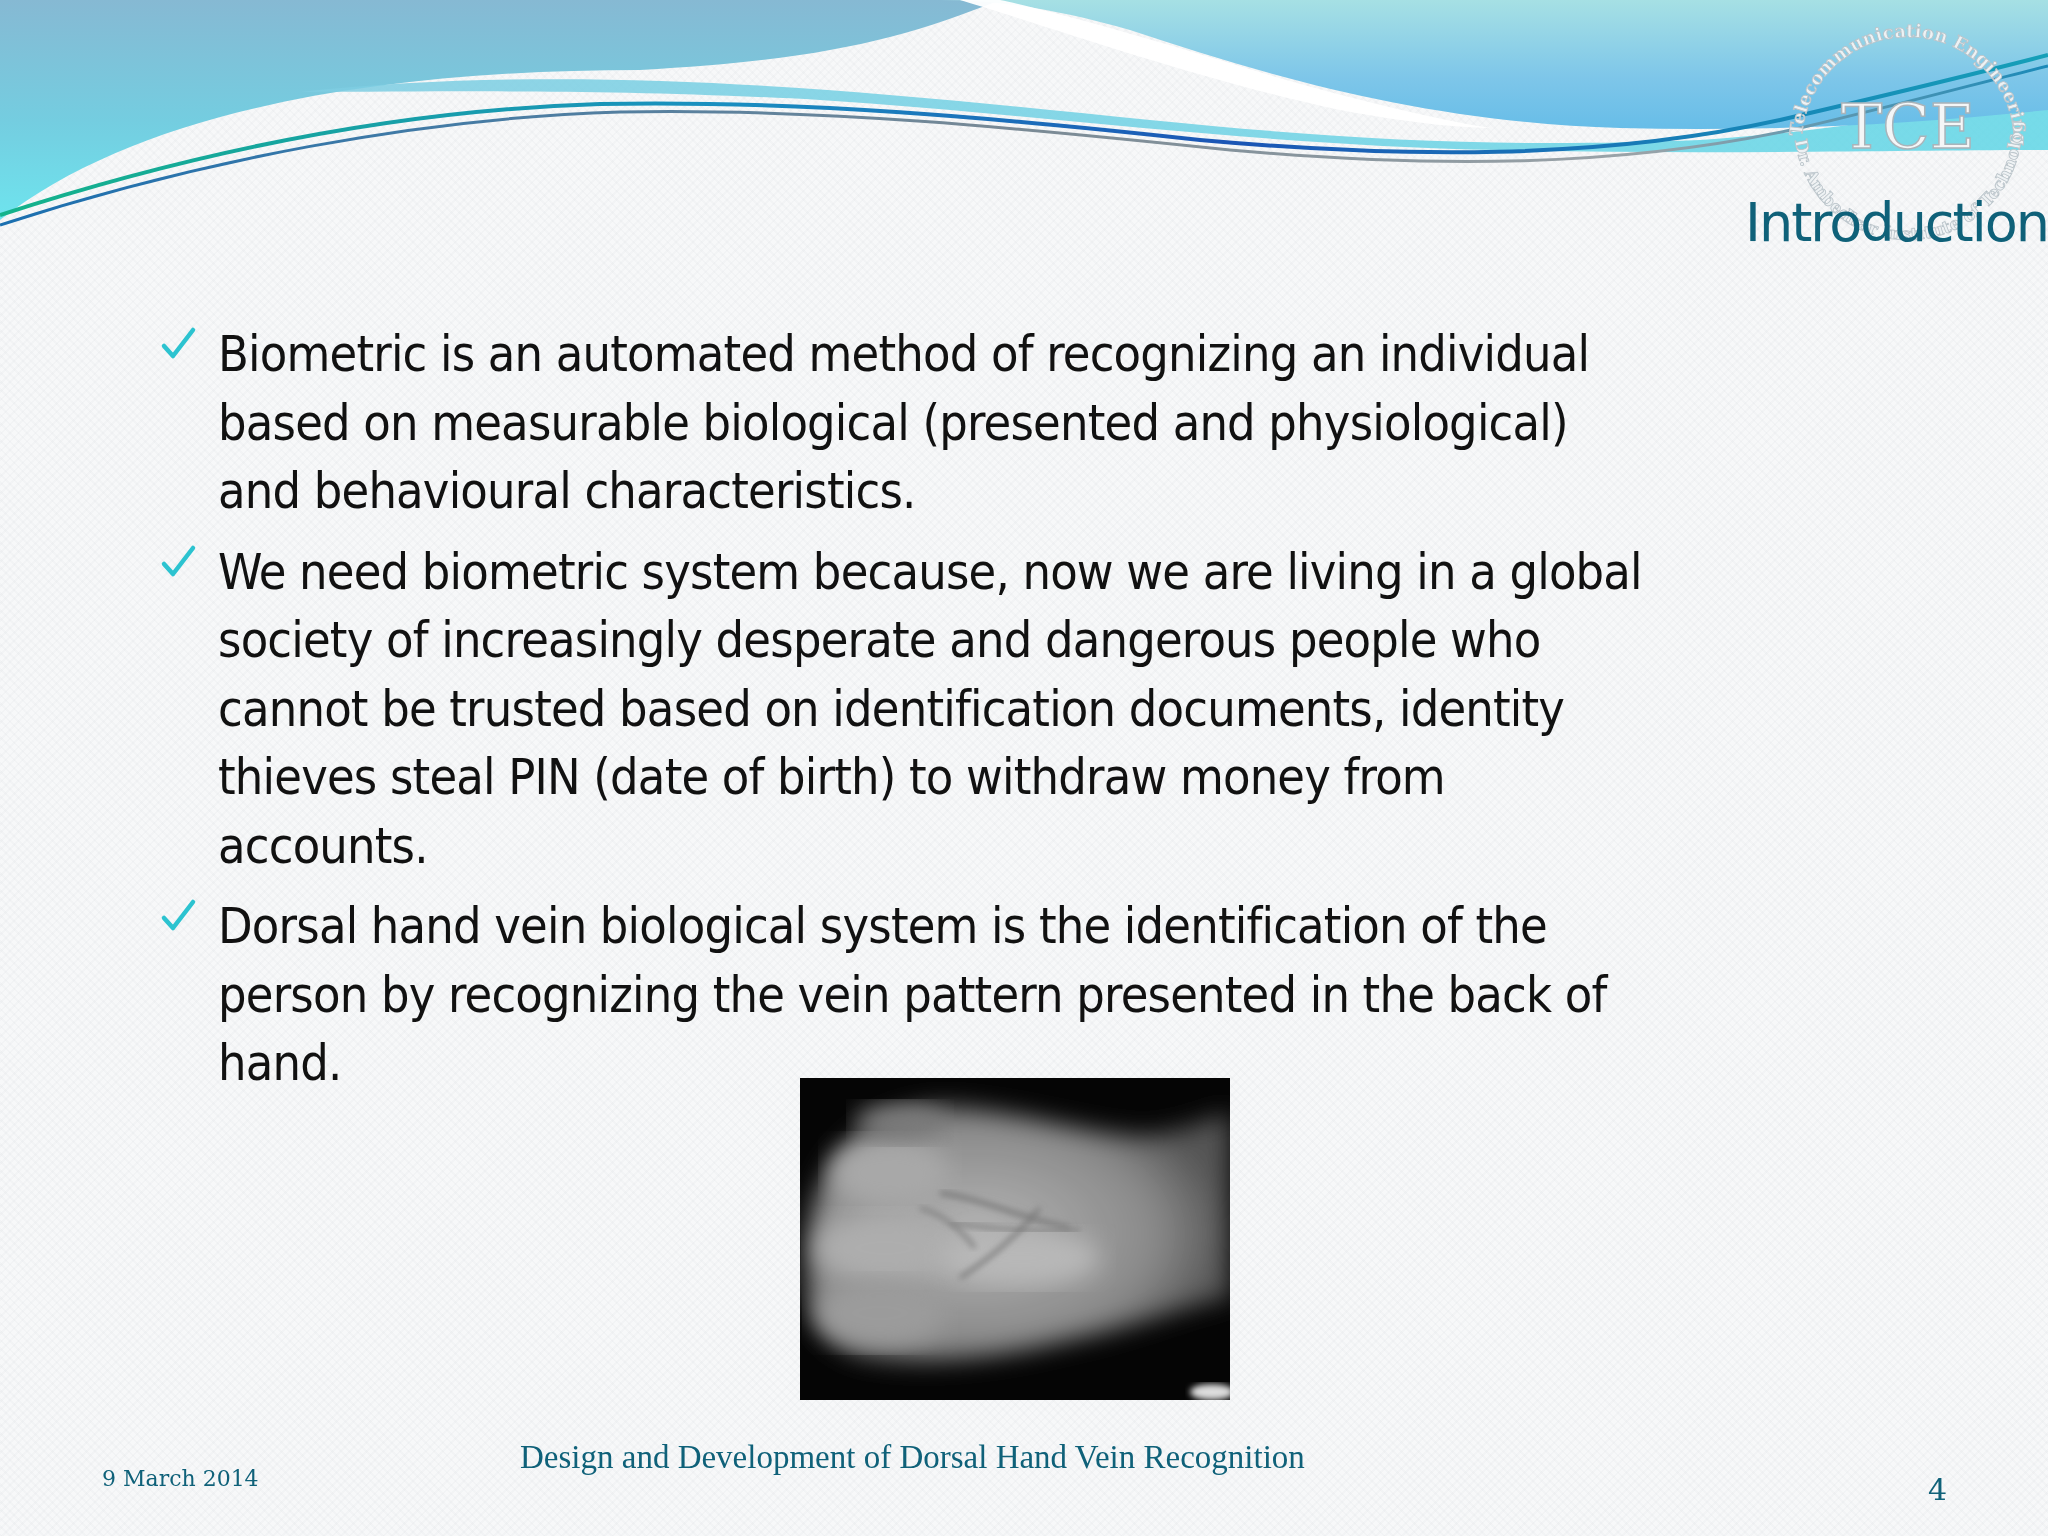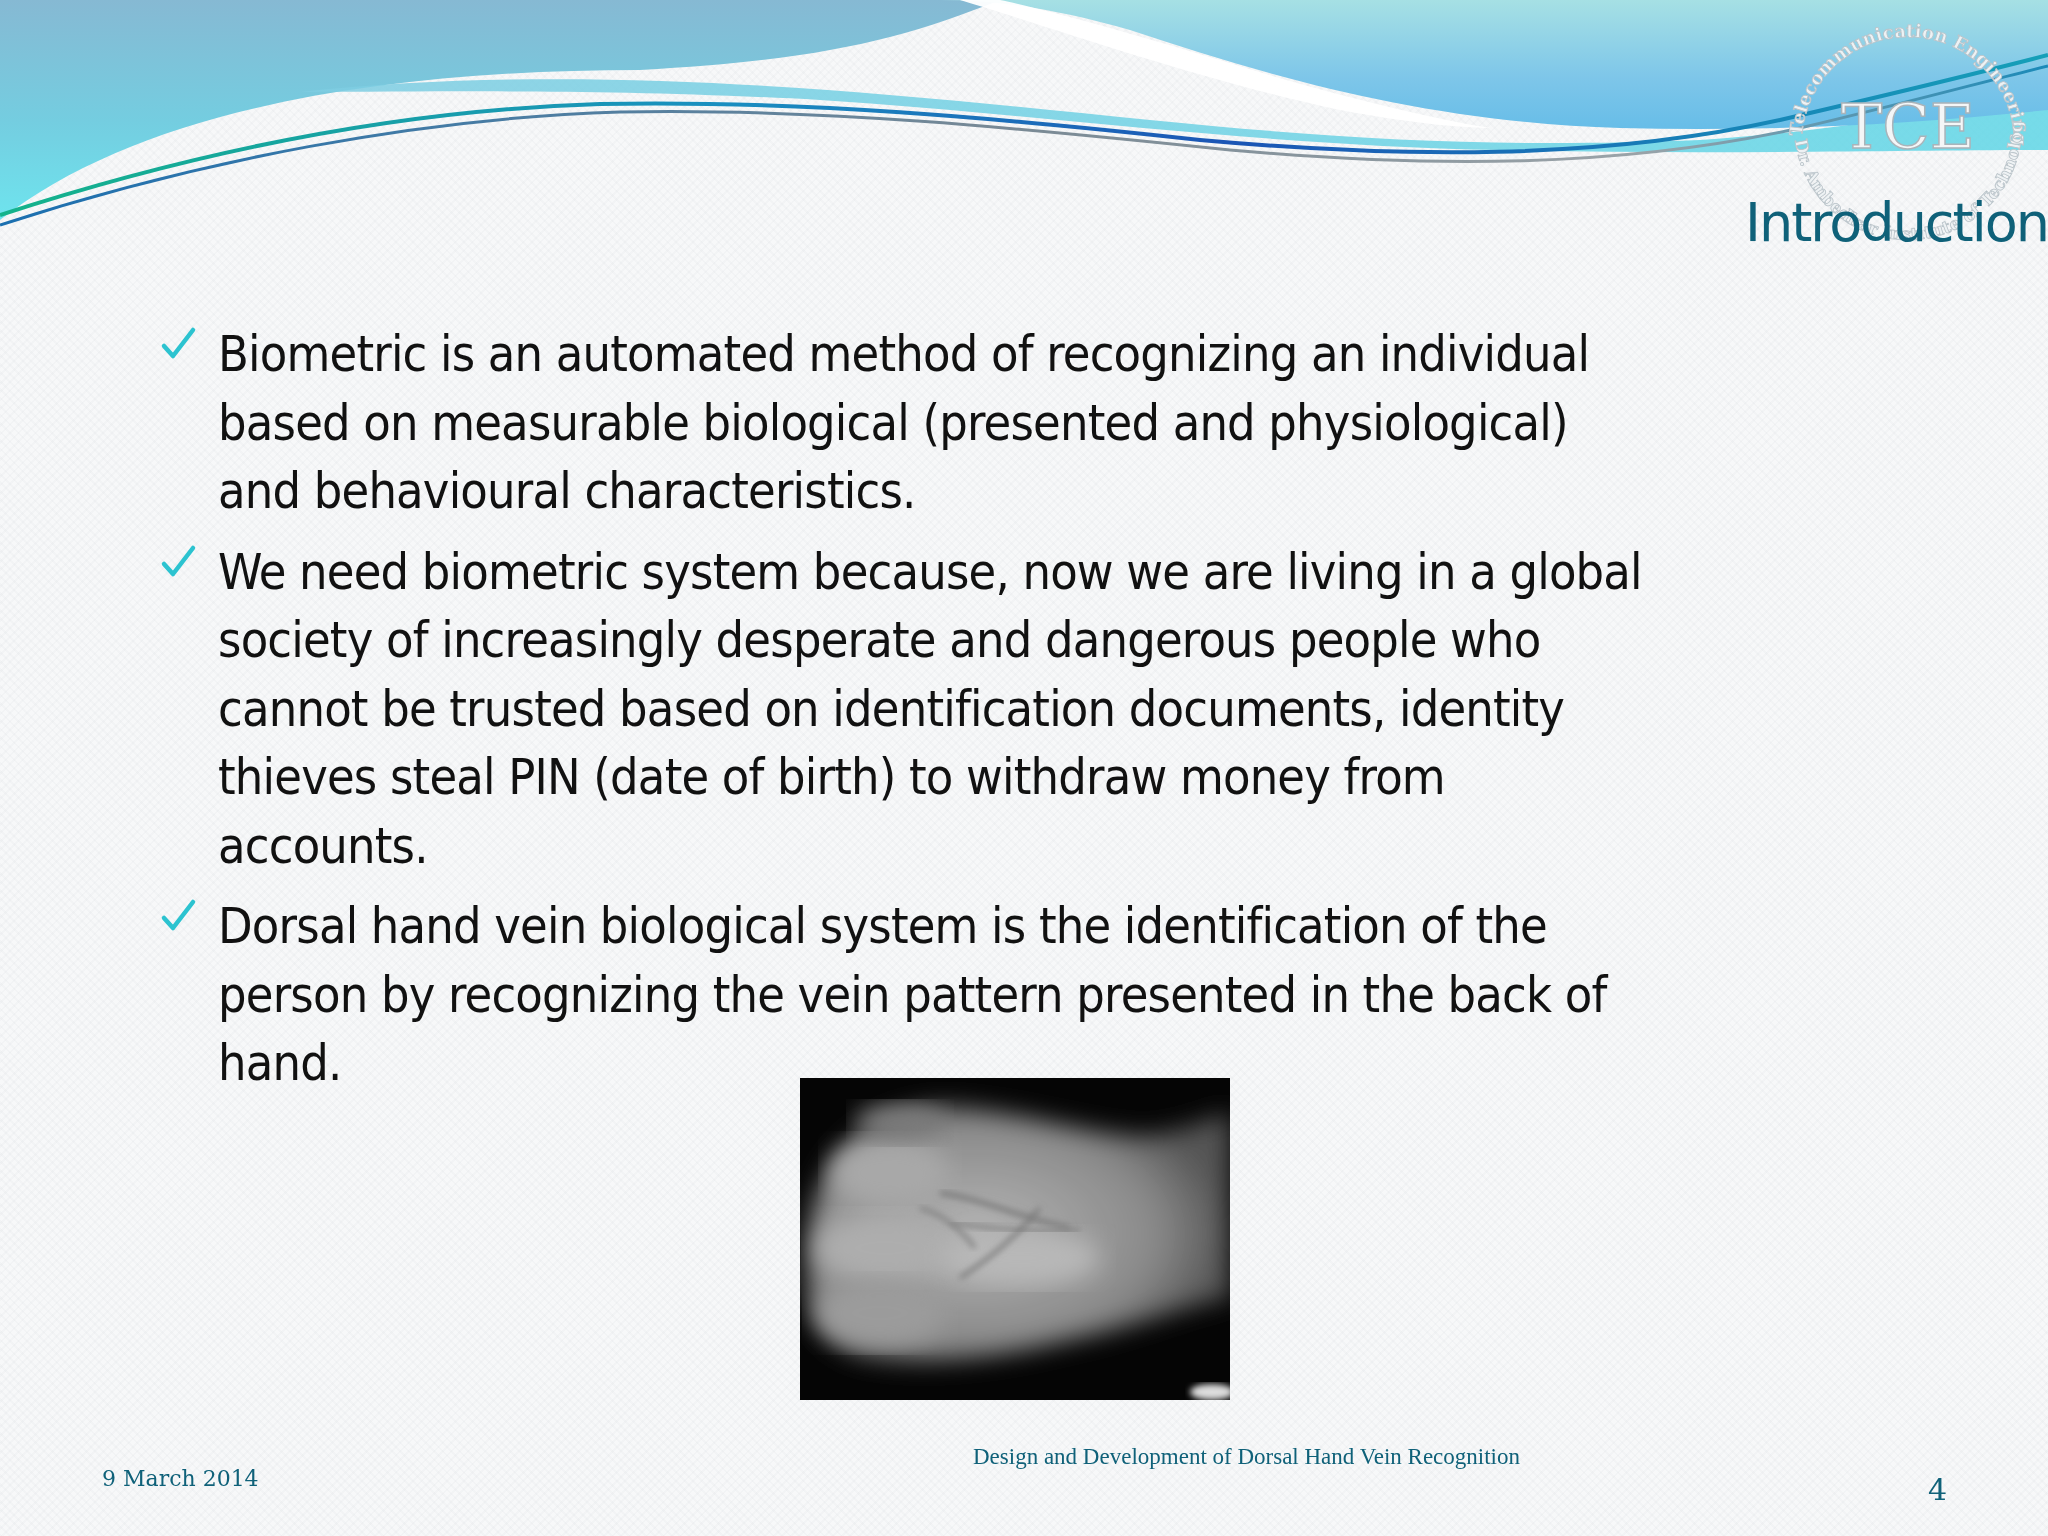--- a/index.html
+++ b/index.html
@@ -89,23 +89,23 @@
       top: 1466px;
       font-family: "DejaVu Serif", "Liberation Serif", serif;
       font-size: 22px;
       color: #0f6179;
     }
     .footer-title {
       position: absolute;
       left: 520px;
       width: 1000px;
       top: 1436px;
-      text-align: right;
+      text-align: left;
       font-family: "Liberation Serif", "DejaVu Serif", serif;
-      font-size: 23px;
+      font-size: 33px;
       line-height: 42px;
       color: #0f6179;
     }
     .footer-title span { display: block; }
     .footer-page {
       position: absolute;
       left: 1928px;
       top: 1472px;
       font-family: "DejaVu Serif", "Liberation Serif", serif;
       font-size: 30px;

